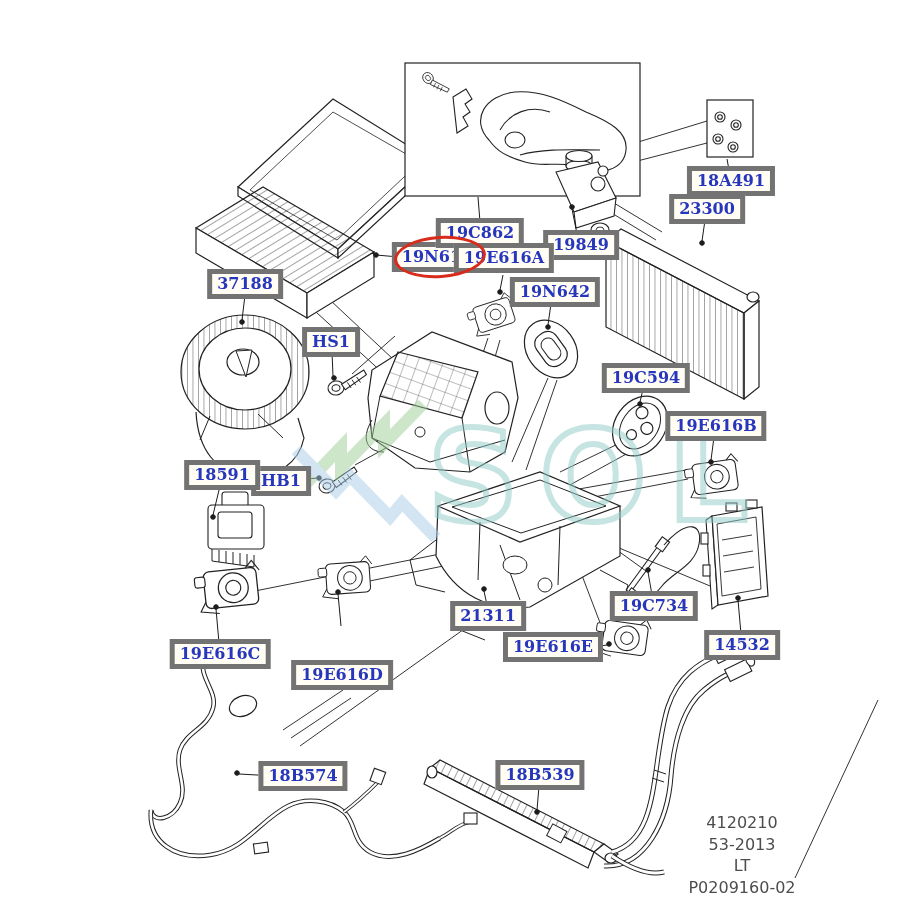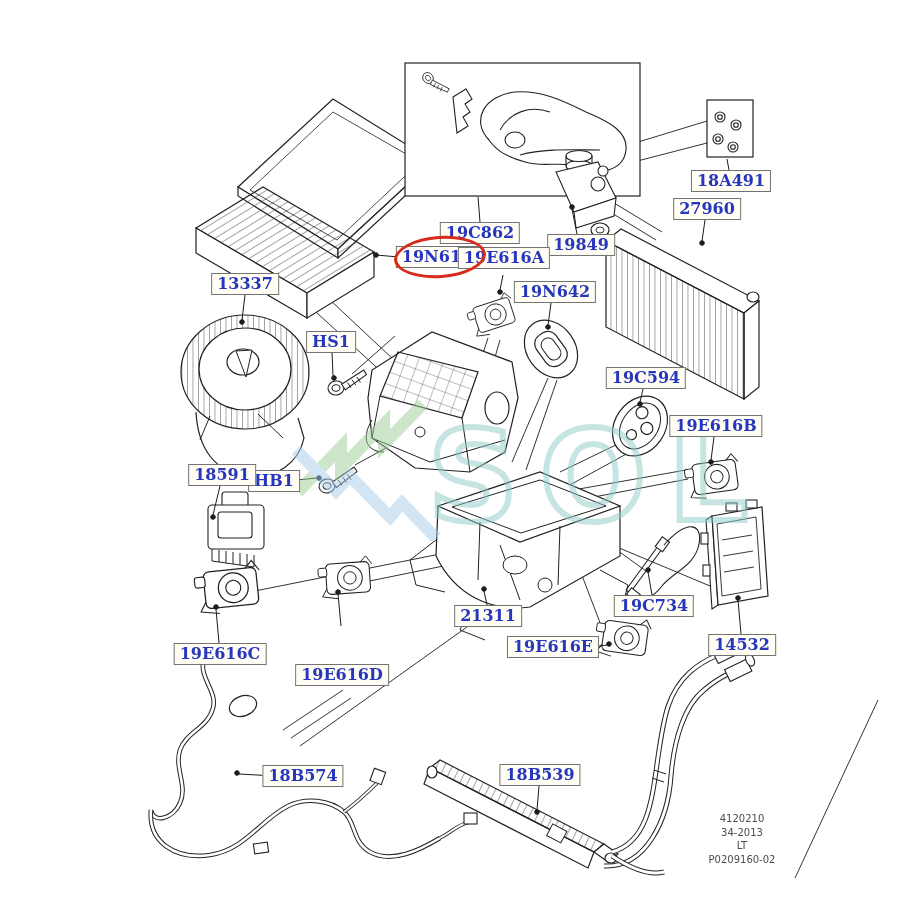--- a/index.html
+++ b/index.html
@@ -1,26 +1,26 @@
 <!DOCTYPE html>
 <html><head>
 <meta charset="utf-8">
 <style>
   html,body{margin:0;padding:0;background:#ffffff;}
   #canvas{position:relative;width:900px;height:900px;background:#fff;overflow:hidden;
           font-family:"DejaVu Sans",sans-serif;}
   #art{position:absolute;left:0;top:0;z-index:1;}
   .part-label{position:absolute;transform:translate(-50%,-50%);z-index:3;
     font-family:"DejaVu Serif",serif;font-weight:bold;font-size:16px;color:#2636bd;
-    background:#fffdf4;border:1px solid #737373;padding:0 5px;line-height:1.25;white-space:nowrap;}
+    background:#fffdf4;border:5px solid #737373;padding:0 5px;line-height:1.25;white-space:nowrap;}
   .highlight-ellipse{position:absolute;left:440px;top:257px;width:86px;height:36px;z-index:4;
     border:3.5px solid #d92b1c;border-radius:50%;transform:translate(-50%,-50%) rotate(-4deg);
     pointer-events:none;}
   .footer-block{position:absolute;left:682px;top:812px;width:120px;z-index:3;text-align:center;
-    font-family:"DejaVu Sans",sans-serif;font-size:10px;color:#4d4d4d;line-height:1.35;}
+    font-family:"DejaVu Sans",sans-serif;font-size:16px;color:#4d4d4d;line-height:1.35;}
   .footer-block span{display:block;}
 </style>
 </head>
 <body>
 
 <div id="canvas">
 
 <svg id="art" width="900" height="900" viewBox="0 0 900 900">
   <defs>
     <pattern id="fins" width="5.5" height="12" patternUnits="userSpaceOnUse">
@@ -303,43 +303,43 @@
         <circle cx="537" cy="812" r="2.3"></circle>
   </g>
 
   <g opacity="0.5">
     <path d="M298,492 L341,447 L341,468 L384,424 L384,444 L423,404" stroke="#9ccf96" stroke-width="12" fill="none"></path>
     <path d="M296,450 L336,491 L350,476 L390,517 L402,503 L436,538" stroke="#a9cde8" stroke-width="12" fill="none"></path>
     <text x="428" y="520" font-family="DejaVu Sans, sans-serif" font-size="125" font-weight="bold" letter-spacing="22" fill="none" stroke="#8ecbc6" stroke-width="6">SOL</text>
   </g>
 </svg>
 
-  <div class="part-label" style="left:245px;top:284px">13337</div>
+  <div class="part-label" style="left:245px;top:284px">37188</div>
   <div class="part-label" style="left:437px;top:257px">19N619</div>
   <div class="part-label" style="left:480px;top:233px">19C862</div>
   <div class="part-label" style="left:581px;top:245px">19849</div>
   <div class="part-label" style="left:731px;top:181px">18A491</div>
-  <div class="part-label" style="left:707px;top:209px">27960</div>
+  <div class="part-label" style="left:707px;top:209px">23300</div>
   <div class="part-label" style="left:504px;top:258px">19E616A</div>
   <div class="part-label" style="left:555px;top:292px">19N642</div>
   <div class="part-label" style="left:646px;top:378px">19C594</div>
   <div class="part-label" style="left:716px;top:426px">19E616B</div>
   <div class="part-label" style="left:331px;top:342px">HS1</div>
-  <div class="part-label" style="left:274px;top:481px">HB1</div>
+  <div class="part-label" style="left:281px;top:481px">HB1</div>
   <div class="part-label" style="left:222px;top:475px">18591</div>
   <div class="part-label" style="left:220px;top:654px">19E616C</div>
   <div class="part-label" style="left:342px;top:675px">19E616D</div>
   <div class="part-label" style="left:488px;top:616px">21311</div>
   <div class="part-label" style="left:553px;top:647px">19E616E</div>
   <div class="part-label" style="left:654px;top:606px">19C734</div>
   <div class="part-label" style="left:742px;top:645px">14532</div>
   <div class="part-label" style="left:303px;top:776px">18B574</div>
   <div class="part-label" style="left:540px;top:775px">18B539</div>
 
   <div class="highlight-ellipse"></div>
 
   <div class="footer-block">
     <span>4120210</span>
-    <span>34-2013</span>
+    <span>53-2013</span>
     <span>LT</span>
     <span>P0209160-02</span>
   </div>
 </div>
 
 </body></html>

